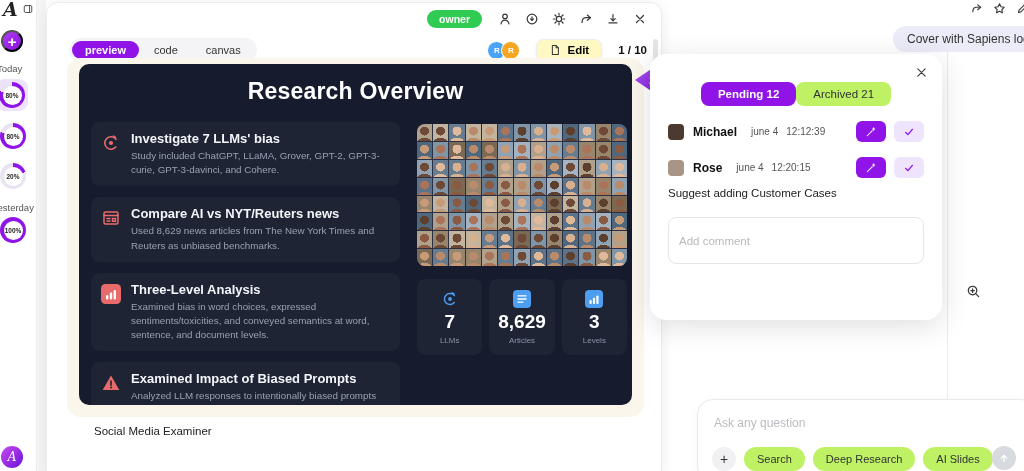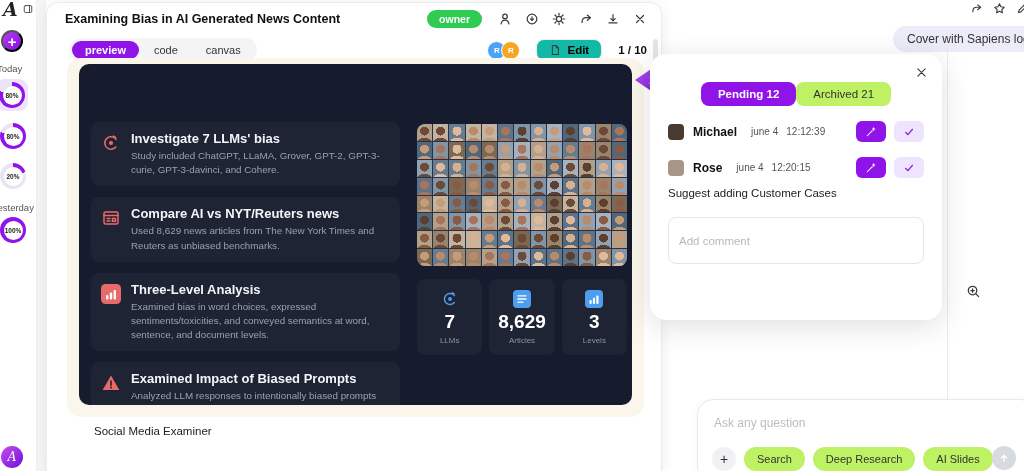--- a/index.html
+++ b/index.html
@@ -34,21 +34,21 @@
   .tb-icons{display:flex;gap:13px;align-items:center;margin-left:16px;}
   .tabbar{display:flex;align-items:center;height:30px;padding:2px 14px 0 22px;}
   .tabs-group{display:flex;gap:2px;background:#f4f4f6;border-radius:14px;padding:3px;}
   .tab{font-size:11px;color:#333;padding:3px 13px;border-radius:11px;}
   .tab.active{background:#9013e8;color:#fff;font-weight:700;}
   .avatars{margin-left:auto;display:flex;}
   .av{width:17px;height:17px;border-radius:50%;color:#fff;font-size:8px;font-weight:700;display:flex;align-items:center;justify-content:center;border:1.5px solid #fff;}
   .av.blue{background:#4aa3f5;}
   .av.orange{background:#f5a623;margin-left:-5px;}
   .edit-btn{display:flex;gap:6px;align-items:center;margin-left:16px;border:1px solid #eee;box-shadow:0 1px 3px rgba(0,0,0,.08);
-     border-radius:8px;padding:4px 12px;font-size:11.5px;font-weight:600;background:#14b8a6;}
+     border-radius:8px;padding:4px 12px;font-size:11.5px;font-weight:600;background:#fef9c3;}
   .page-num{margin-left:16px;font-size:11.5px;font-weight:700;}
   .win-scroll{position:absolute;right:3px;top:36px;width:5px;height:68px;background:#e5e5e7;border-radius:3px;}
   .footer-note{position:absolute;left:47px;top:422px;font-size:11.5px;color:#222;}
 
   
   .slide-frame{position:absolute;left:20px;top:55px;width:577px;height:359px;background:#faf6ec;border-radius:14px;padding:6px 12px 12px;box-sizing:border-box;}
   .slide{position:relative;width:553px;height:341px;background:#161b2d;border-radius:10px;overflow:hidden;}
   .slide-title{text-align:center;color:#fff;font-size:23px;font-weight:700;margin-top:14px;letter-spacing:.2px;}
   .items{position:absolute;left:12px;top:58px;width:309px;display:flex;flex-direction:column;gap:11px;box-sizing:border-box;}
   .item{background:#1e2434;border-radius:8px;padding:9px 12px 9px 10px;display:flex;gap:10px;box-sizing:border-box;}
@@ -156,21 +156,20 @@
             <span>100%</span>
           </div>
       </div>
     </div>
     <div class="side-avatar">A</div>
   </div>
   <div class="side-gap"></div>
 
   <div class="win">
     <div class="titlebar">
-      <div class="title">Examining Bias in AI Generated News Content</div>
       <div class="owner">owner</div>
       <div class="tb-icons">
         <span>
             <svg width="14" height="14" viewBox="0 0 16 16">
               <g class="ic">
                 <circle cx="8" cy="5" r="2.6"></circle>
                 <path d="M3.5 13.5c.6-3 2.4-4.3 4.5-4.3s3.9 1.3 4.5 4.3"></path>
               </g>
             </svg>
           </span>
@@ -237,20 +236,21 @@
               </g>
             </svg>
           </span>
         <span>Edit</span>
       </button>
       <div class="page-num">1 / 10</div>
     </div>
 
     <div class="slide-frame">
       <div class="slide">
+        <div class="slide-title">Research Overview</div>
 
         <div class="items">
           <div class="item">
             <div class="item-icon">
               <svg width="20" height="20" viewBox="0 0 20 20">
                   <g fill="none" stroke="#e96a6a" stroke-width="1.6" stroke-linecap="round">
                     <circle cx="10" cy="10" r="6.2" stroke-dasharray="30 9" transform="rotate(40 10 10)"></circle>
                     <path d="M12.5 3.2l2 1.2"></path>
                   </g>
                   <circle cx="10" cy="10" r="2.1" fill="#e96a6a"></circle>

